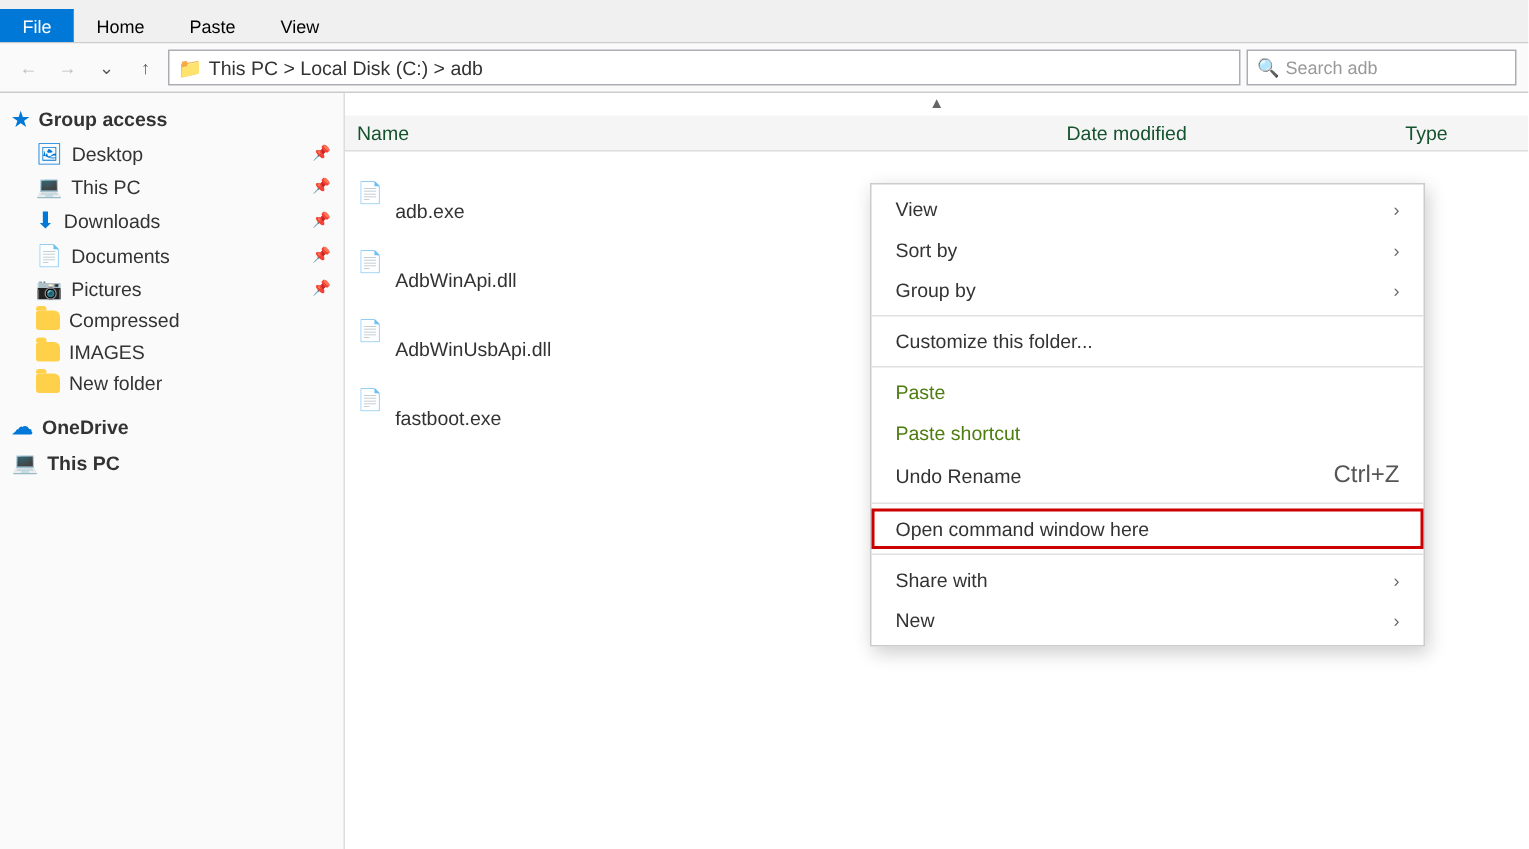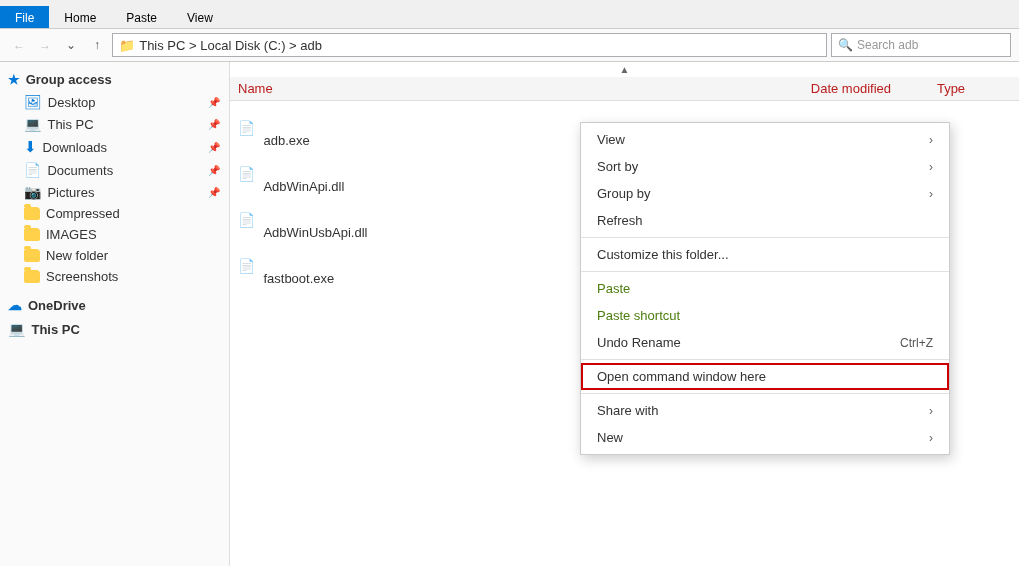--- a/index.html
+++ b/index.html
@@ -166,25 +166,25 @@
       overflow: auto;
       position: relative;
     }
 
     .column-headers {
       display: flex;
       border-bottom: 1px solid #ddd;
       background: #f5f5f5;
       padding: 4px 8px;
       font-size: 13px;
-      color: #b91c1c;
+      color: #14532d;
     }
 
     .col-name { flex: 1; }
-    .col-date { width: 180px; text-align: right; }
+    .col-date { width: 180px; }
     .col-type { width: 120px; text-align: center; }
 
     .file-list {
       padding: 4px 0;
     }
 
     .file-item {
       display: flex;
       align-items: center;
       padding: 3px 8px;
@@ -242,21 +242,21 @@
     }
 
     .ctx-item .item-left {
       display: flex;
       align-items: center;
       gap: 8px;
     }
 
     .ctx-item .shortcut-text {
       color: #555;
-      font-size: 12px;
+      font-size: 16px;
     }
 
     .ctx-arrow {
       color: #666;
       font-size: 12px;
     }
 
     .ctx-separator {
       height: 1px;
       background: #e0e0e0;
@@ -342,24 +342,20 @@
     <div class="sidebar-item">
       <span class="icon-folder"></span>
       <span>IMAGES</span>
     </div>
 
     <div class="sidebar-item">
       <span class="icon-folder"></span>
       <span>New folder</span>
     </div>
 
-    <div class="sidebar-item">
-      <span class="icon-folder"></span>
-      <span>Screenshots</span>
-    </div>
 
     <div class="sidebar-section-header" style="margin-top:6px;">
       <span style="color:#0078d7;font-size:14px;">☁</span>
       <span>OneDrive</span>
     </div>
 
     <div class="sidebar-section-header">
       <span style="color:#555;font-size:14px;">💻</span>
       <span>This PC</span>
     </div>
@@ -416,25 +412,20 @@
         <span class="ctx-arrow">›</span>
       </div>
 
       <div class="ctx-item">
         <div class="item-left">
           <span>Group by</span>
         </div>
         <span class="ctx-arrow">›</span>
       </div>
 
-      <div class="ctx-item">
-        <div class="item-left">
-          <span>Refresh</span>
-        </div>
-      </div>
 
       <div class="ctx-separator"></div>
 
       <div class="ctx-item">
         <div class="item-left">
           <span>Customize this folder...</span>
         </div>
       </div>
 
       <div class="ctx-separator"></div>

